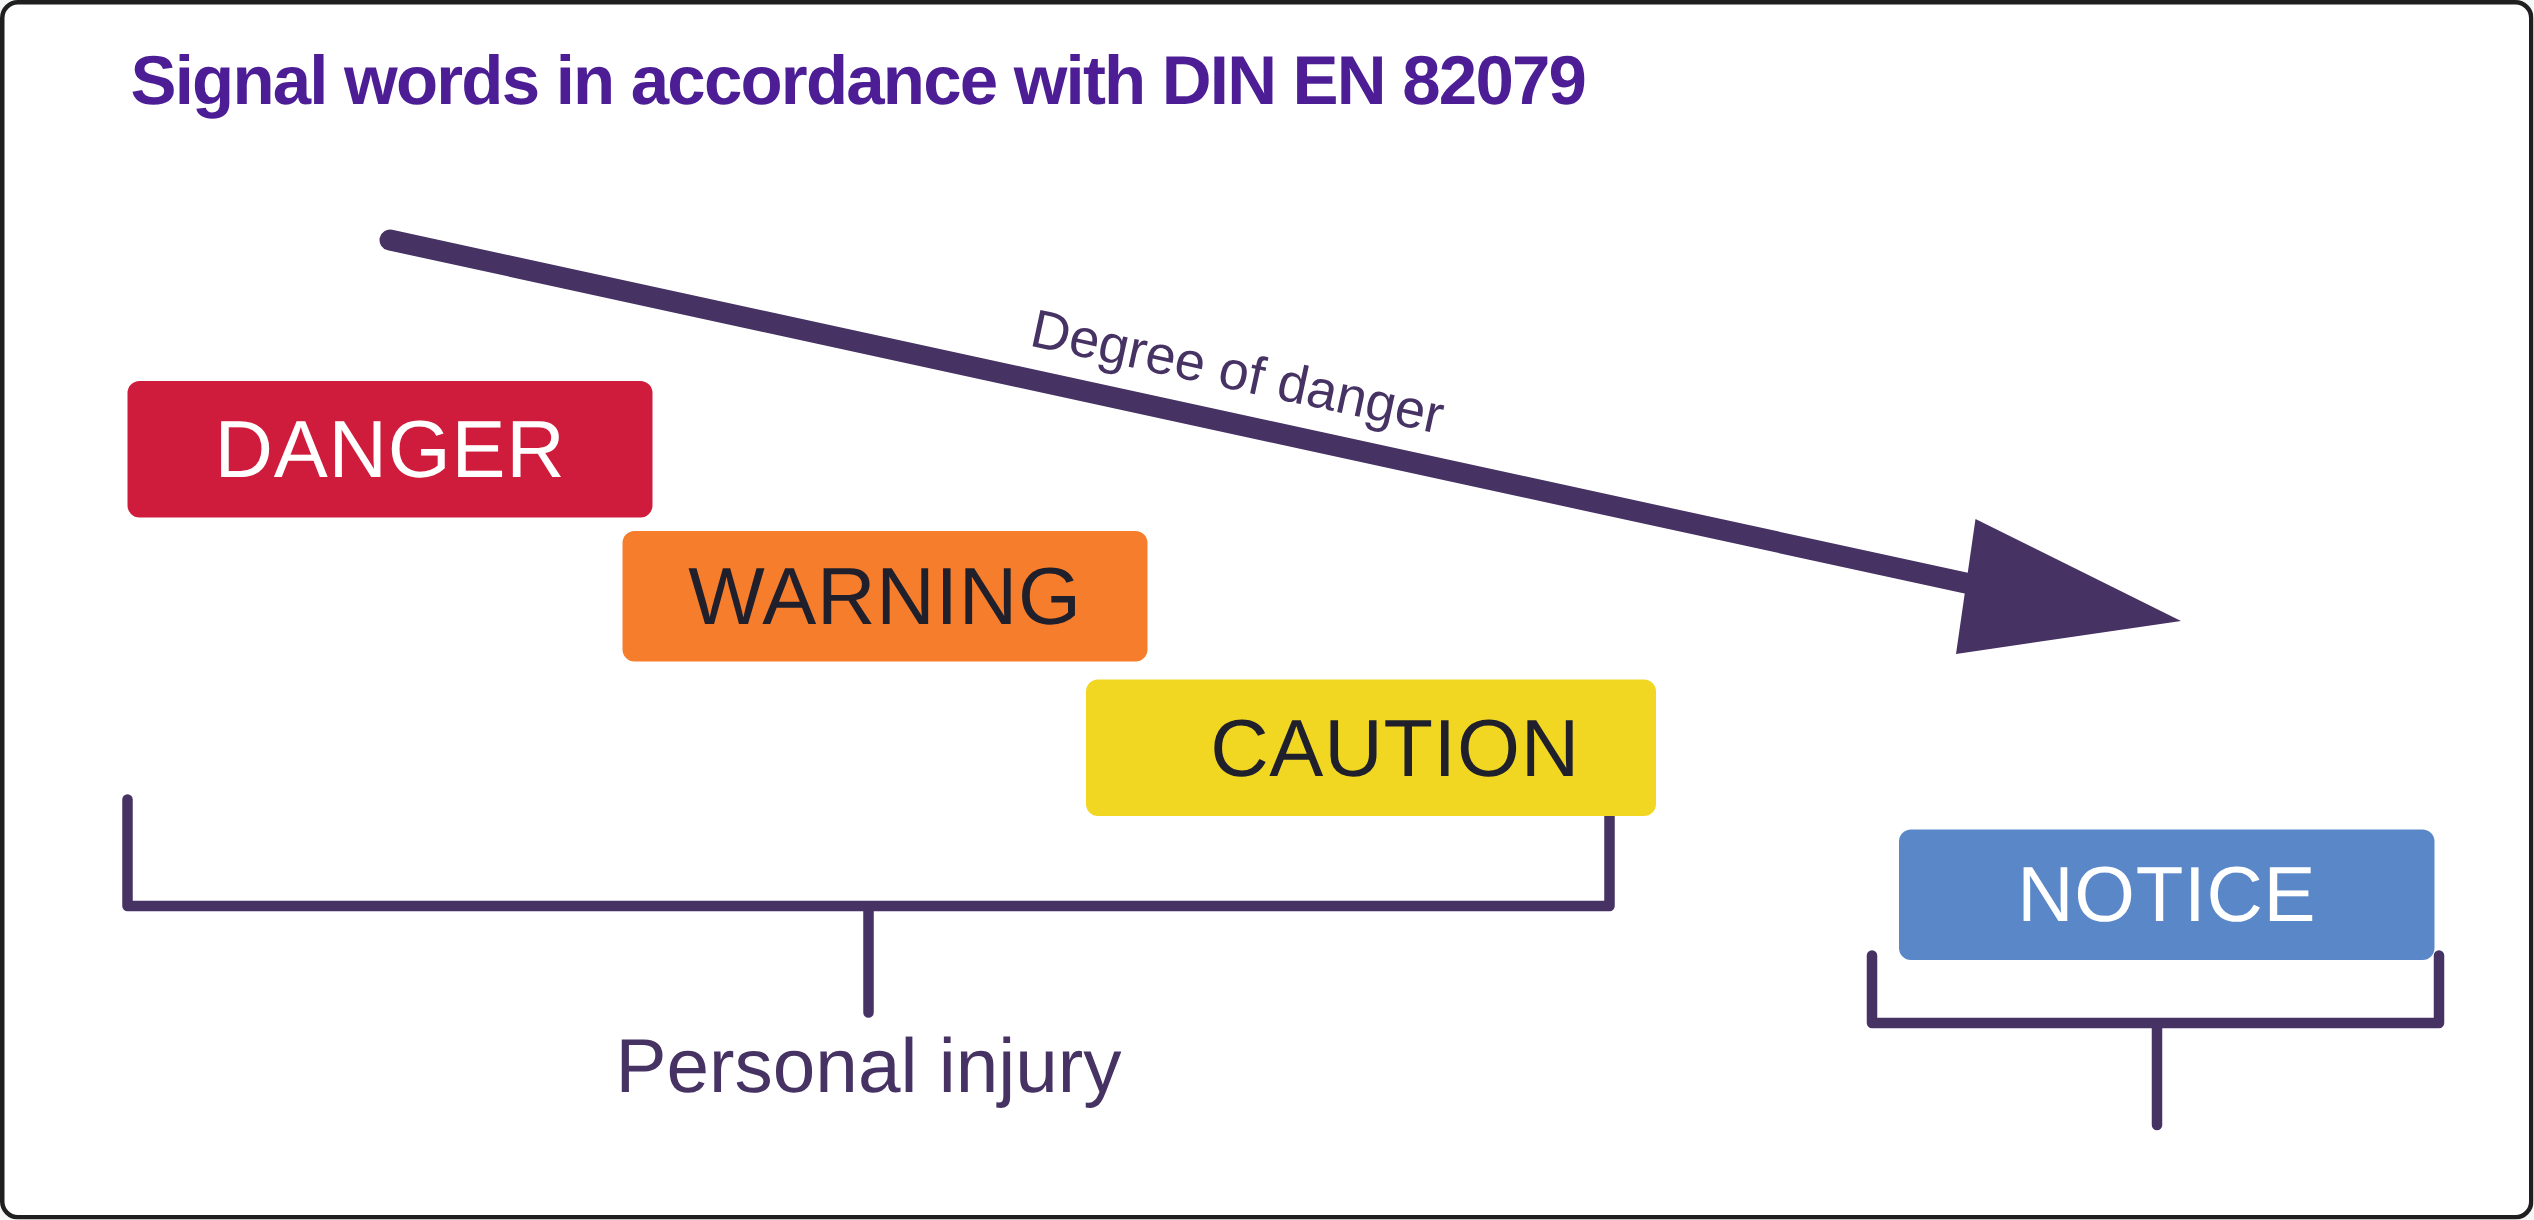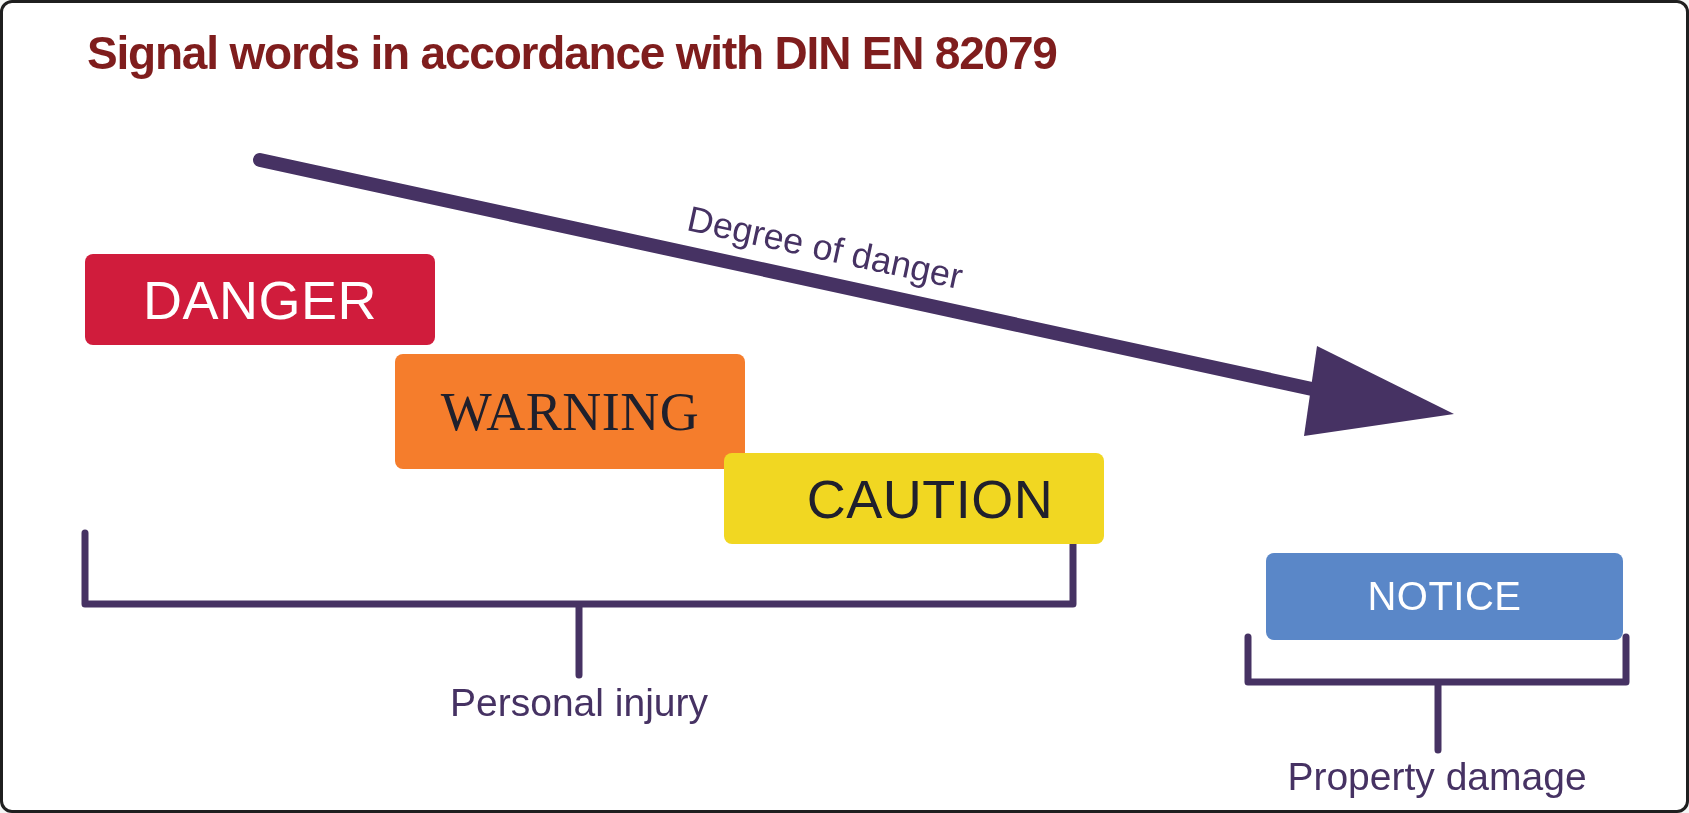--- a/index.html
+++ b/index.html
@@ -41,49 +41,49 @@
     position: absolute;
     display: flex;
     align-items: center;
     justify-content: center;
     border-radius: 8px;
     font-size: 54px;
     letter-spacing: 0.5px;
     white-space: nowrap;
   }
   .box-danger  { left: 82px;   top: 251px; width: 350px; height: 91px; }
-  .box-warning { left: 392px;  top: 351px; width: 350px; height: 115px; font-family: Liberation Serif, serif; }
+  .box-warning { left: 412px;  top: 351px; width: 350px; height: 87px; }
   .box-caution { left: 721px;  top: 450px; width: 348px; height: 91px; }
-  .box-notice  { left: 1263px; top: 550px; width: 357px; height: 87px; font-size: 40px; }
+  .box-notice  { left: 1263px; top: 550px; width: 357px; height: 87px; font-size: 52px; }
   .arrow-label {
     position: absolute;
     left: 652px;
     top: 224px;
     width: 340px;
     font-size: 36px;
     text-align: center;
     transform: rotate(12.2deg);
     transform-origin: center center;
     white-space: nowrap;
   }
   .bracket-label {
     position: absolute;
-    font-size: 39px;
+    font-size: 51px;
     text-align: center;
     white-space: nowrap;
   }
   .label-personal { left: 376px;  top: 678px; width: 400px; }
   .label-property { left: 1234px; top: 752px; width: 400px; }
 </style>
 </head>
 <body>
 
 <div class="canvas">
 
-  <h1 class="title" style="color: #7f1d1d;">Signal words in accordance with DIN EN 82079</h1>
+  <h1 class="title" style="color: #4c1d95;">Signal words in accordance with DIN EN 82079</h1>
 
   <svg class="overlay" viewBox="0 0 1689 813" xmlns="http://www.w3.org/2000/svg">
 
     <path d="M 257 157 L 1332 391" fill="none" stroke-width="14" stroke-linecap="round" stroke="#463263"></path>
 
     <polygon points="1314,343 1451,411 1301,433" fill="#463263"></polygon>
 
     <path d="M 82 530 L 82 601 L 1070 601 L 1070 530 M 576 601 L 576 672" fill="none" stroke-width="7" stroke-linecap="round" stroke-linejoin="round" stroke="#463263"></path>
 
     <path d="M 1245 634 L 1245 679 L 1623 679 L 1623 634 M 1435 679 L 1435 747" fill="none" stroke-width="7" stroke-linecap="round" stroke-linejoin="round" stroke="#463263"></path>
@@ -94,15 +94,14 @@
   <div class="signal-box box-danger" style="background-color: rgb(208, 28, 60); color: rgb(255, 255, 255);">DANGER</div>
 
   <div class="signal-box box-warning" style="background-color: rgb(245, 125, 44); color: rgb(32, 32, 44);">WARNING</div>
 
   <div class="signal-box box-caution" style="background-color: rgb(241, 215, 34); color: rgb(32, 32, 44); padding-left: 32px;">CAUTION</div>
 
   <div class="signal-box box-notice" style="background-color: rgb(90, 135, 200); color: rgb(255, 255, 255);">NOTICE</div>
 
   <div class="bracket-label label-personal" style="color: rgb(70, 50, 99);">Personal injury</div>
 
-  <div class="bracket-label label-property" style="color: rgb(70, 50, 99);">Property damage</div>
 
 </div>
 
 </body></html>

